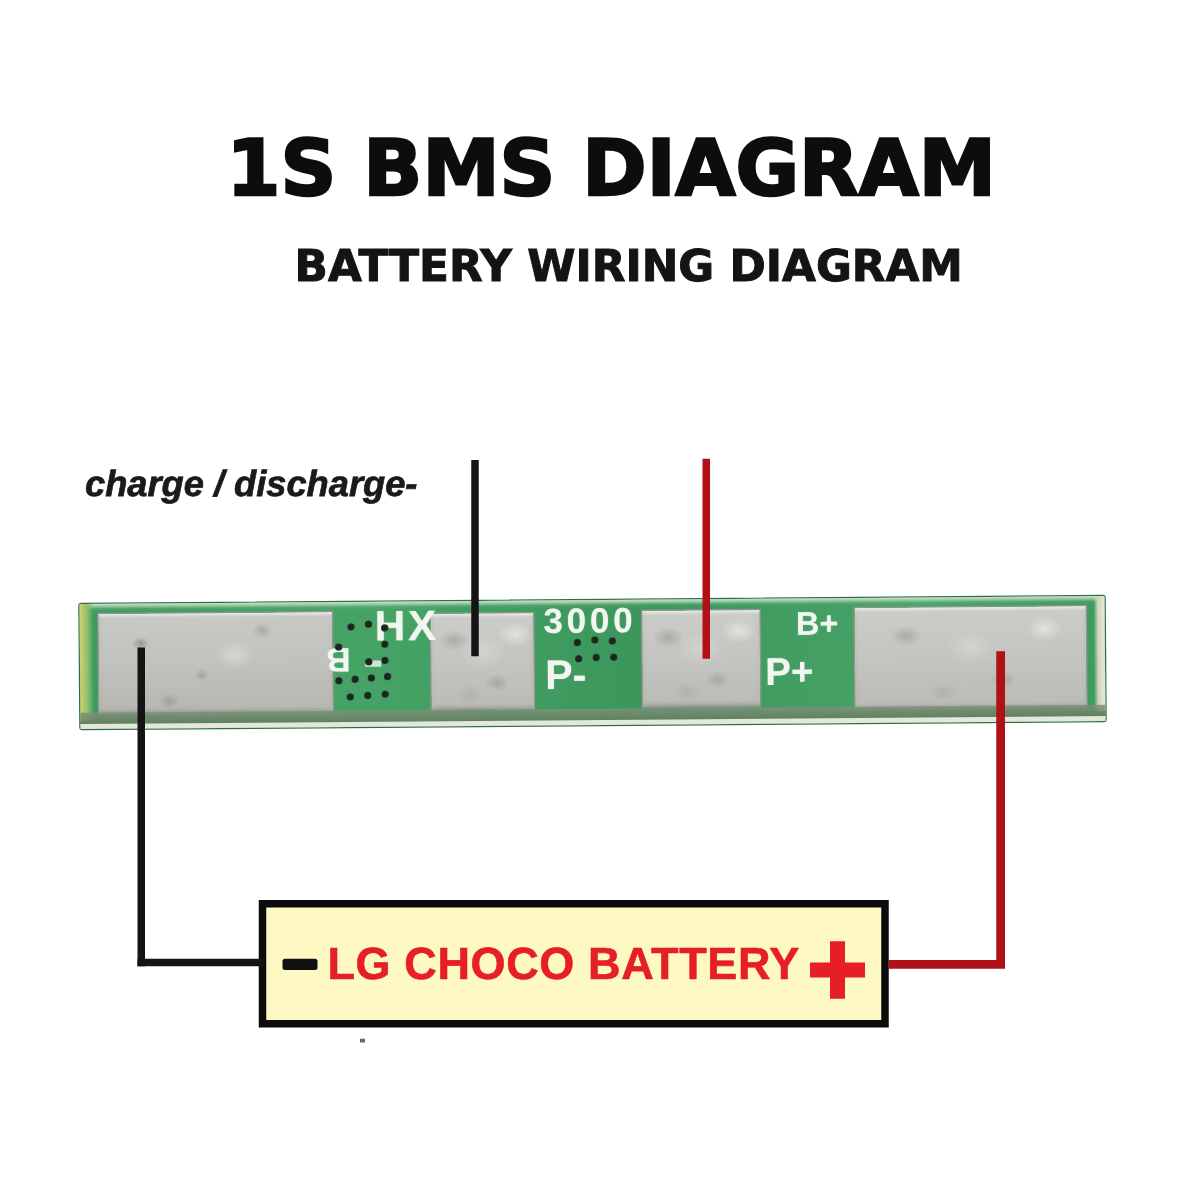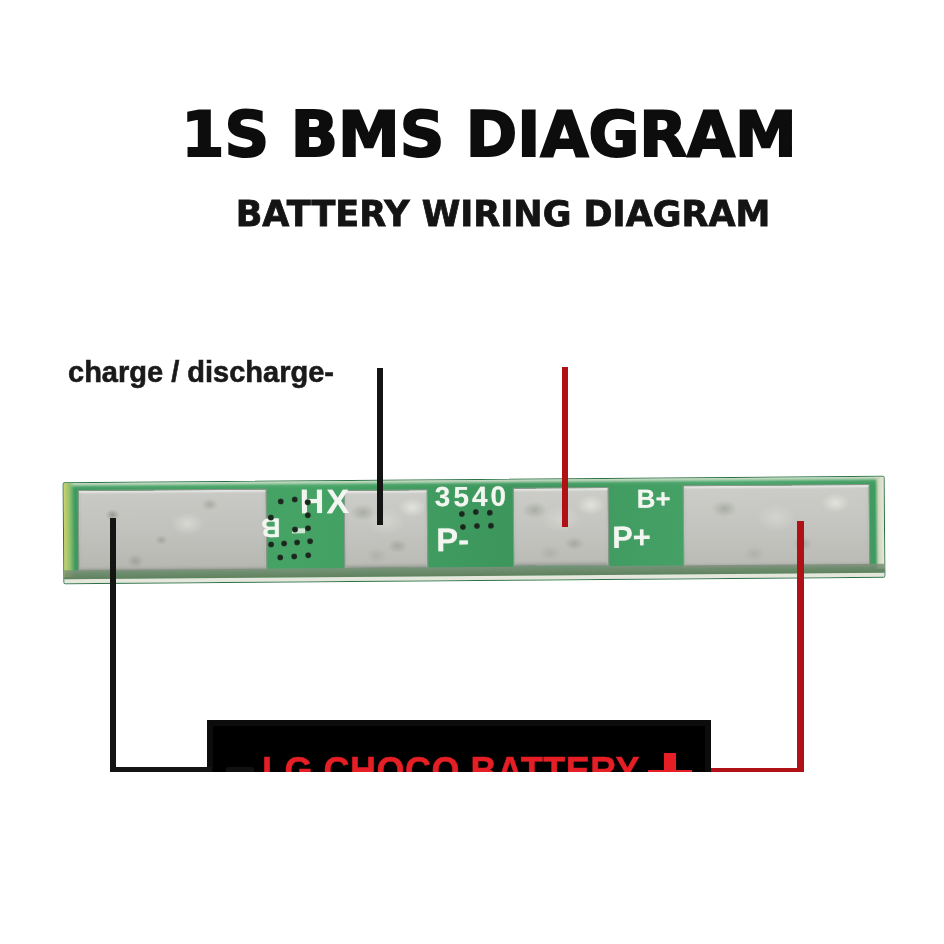--- a/index.html
+++ b/index.html
@@ -6,21 +6,21 @@
     --wire-negative:#141414;
     --wire-positive:#b01116;
     --label-negative:#1a1a1a;
     --label-positive:#cf1a20;
     --battery-red:#e61e25;
     --pcb-green:#3f9c60;
     --pad-gray:#c6c7c2;
   }
   html,body{margin:0;padding:0;background:#fff;}
   .canvas{
-    position:relative;width:944px;height:772px;background:#ffffff;
+    position:relative;width:944px;height:944px;background:#ffffff;
     font-family:"Liberation Sans", sans-serif;overflow:hidden;
   }
   
   .title{
     position:absolute;left:0;top:98px;width:944px;text-align:center;
     transform:translateX(17px);
     font-family:"DejaVu Sans", sans-serif;
     font-size:62px;font-weight:bold;color:#0d0d0d;
     -webkit-text-stroke:2px #0d0d0d;letter-spacing:0px;margin:0;
   }
@@ -29,21 +29,21 @@
     transform:translateX(31px);
     font-family:"DejaVu Sans", sans-serif;
     font-size:35px;font-weight:bold;color:#141414;
     -webkit-text-stroke:0.8px #141414;margin:0;
   }
   
   .wire-label{
     position:absolute;font-size:29px;font-weight:bold;white-space:nowrap;
     font-family:"Liberation Sans", sans-serif;
   }
-  .wire-label.neg{left:68px;top:356px;color:var(--label-negative);-webkit-text-stroke:0.6px var(--label-negative);}
+  .wire-label.neg{left:68px;top:372px;color:var(--label-negative);font-style:italic;-webkit-text-stroke:0.6px var(--label-negative);}
   .wire-label.pos{left:578px;top:362px;color:var(--label-positive);-webkit-text-stroke:0.6px var(--label-positive);}
   
   .wire{position:absolute;z-index:6;}
   .wire.black{background:var(--wire-negative);}
   .wire.red{background:var(--wire-positive);}
   .w-neg-label{left:377px;top:368px;width:6px;height:157px;}
   .w-pos-label{left:562px;top:367px;width:6px;height:160px;}
   .w-batt-neg-v{left:110px;top:518px;width:6px;height:255px;}
   .w-batt-neg-h{left:110px;top:767px;width:101px;height:6px;}
   .w-batt-pos-v{left:797px;top:521px;width:7px;height:253px;}
@@ -102,21 +102,21 @@
   .silk-hx{left:236px;top:3px;font-size:34px;letter-spacing:2px;}
   .silk-model{left:371px;top:3px;font-size:28px;letter-spacing:3px;}
   .silk-pminus{left:372px;top:43px;font-size:33px;}
   .silk-bplus{left:573px;top:7px;font-size:26px;}
   .silk-pplus{left:548px;top:43px;font-size:31px;}
   .via{position:absolute;width:6px;height:6px;border-radius:50%;
     background:#17291b;box-shadow:inset 0 0 1px rgba(255,255,255,.4);z-index:4;}
   
   .battery{
     position:absolute;left:207px;top:720px;width:504px;height:102px;
-    border:6px solid #0c0c0c;background:#000000;box-sizing:border-box;z-index:5;
+    border:6px solid #0c0c0c;background:#fef9c3;box-sizing:border-box;z-index:5;
     display:flex;align-items:center;justify-content:space-between;
     padding:0 13px;
   }
   .minus-shape{width:28px;height:9px;background:#111;border-radius:2px;flex:0 0 auto;}
   .batt-label{
     font-size:36px;font-weight:bold;color:var(--battery-red);
     -webkit-text-stroke:0.5px var(--battery-red);
     letter-spacing:0.5px;white-space:nowrap;margin:0 6px;
   }
   .plus-shape{position:relative;width:44px;height:46px;flex:0 0 auto;margin-top:10px;}
@@ -149,21 +149,21 @@
     <div class="edge-bottom-light"></div>
 
     <div class="pad worn pad-b-minus"></div>
     <div class="pad pad-p-minus"></div>
     <div class="pad pad-p-plus"></div>
     <div class="pad pad-b-plus"></div>
 
     <div class="silk silk-b">B</div>
     <div class="silk-b-dash"></div>
     <div class="silk silk-hx">HX</div>
-    <div class="silk silk-model">3540</div>
+    <div class="silk silk-model">3000</div>
     <div class="silk silk-pminus">P-</div>
     <div class="silk silk-bplus">B+</div>
     <div class="silk silk-pplus">P+</div>
 
     <div id="vias1">
         <div class="via" style="left: 214px; top: 17px;"></div>
         <div class="via" style="left: 228px; top: 15px;"></div>
         <div class="via" style="left: 241px; top: 18px;"></div>
         <div class="via" style="left: 241px; top: 31px;"></div>
         <div class="via" style="left: 204px; top: 33px;"></div>

